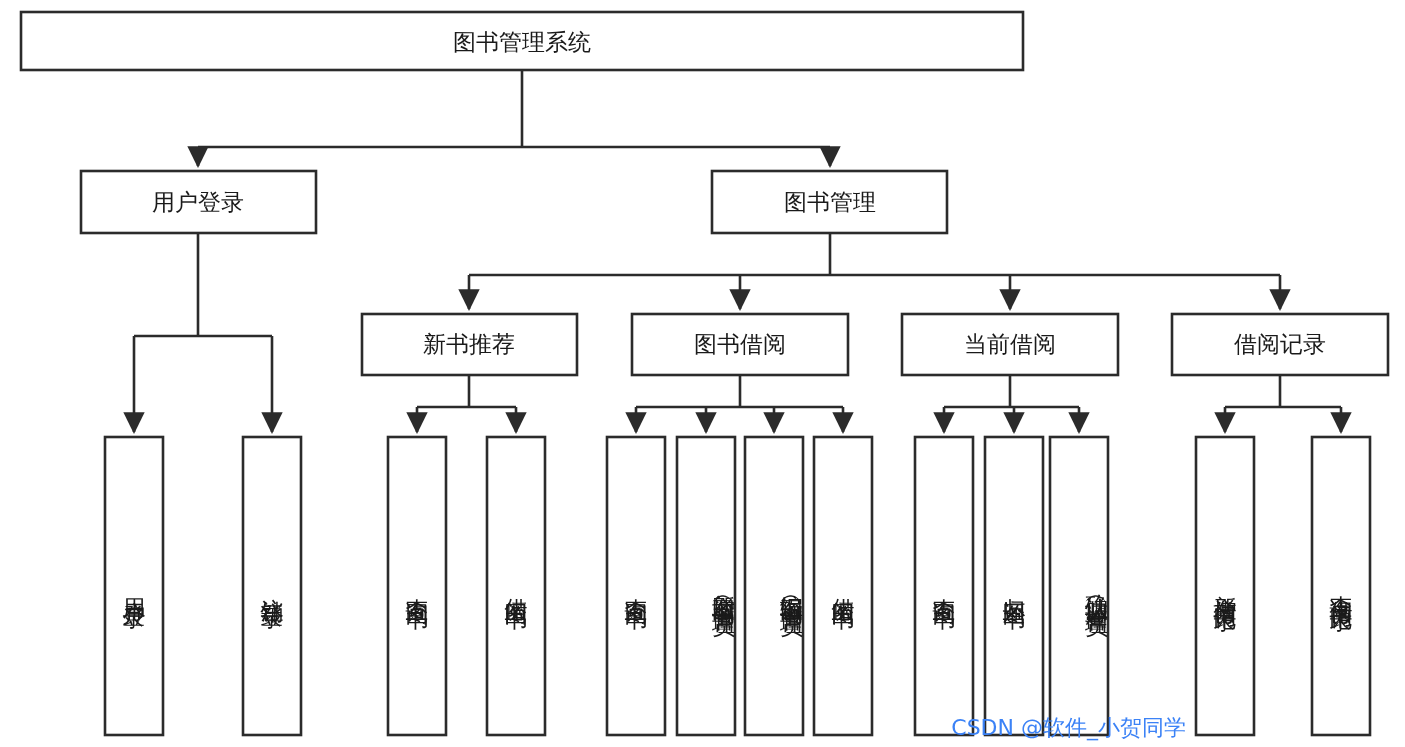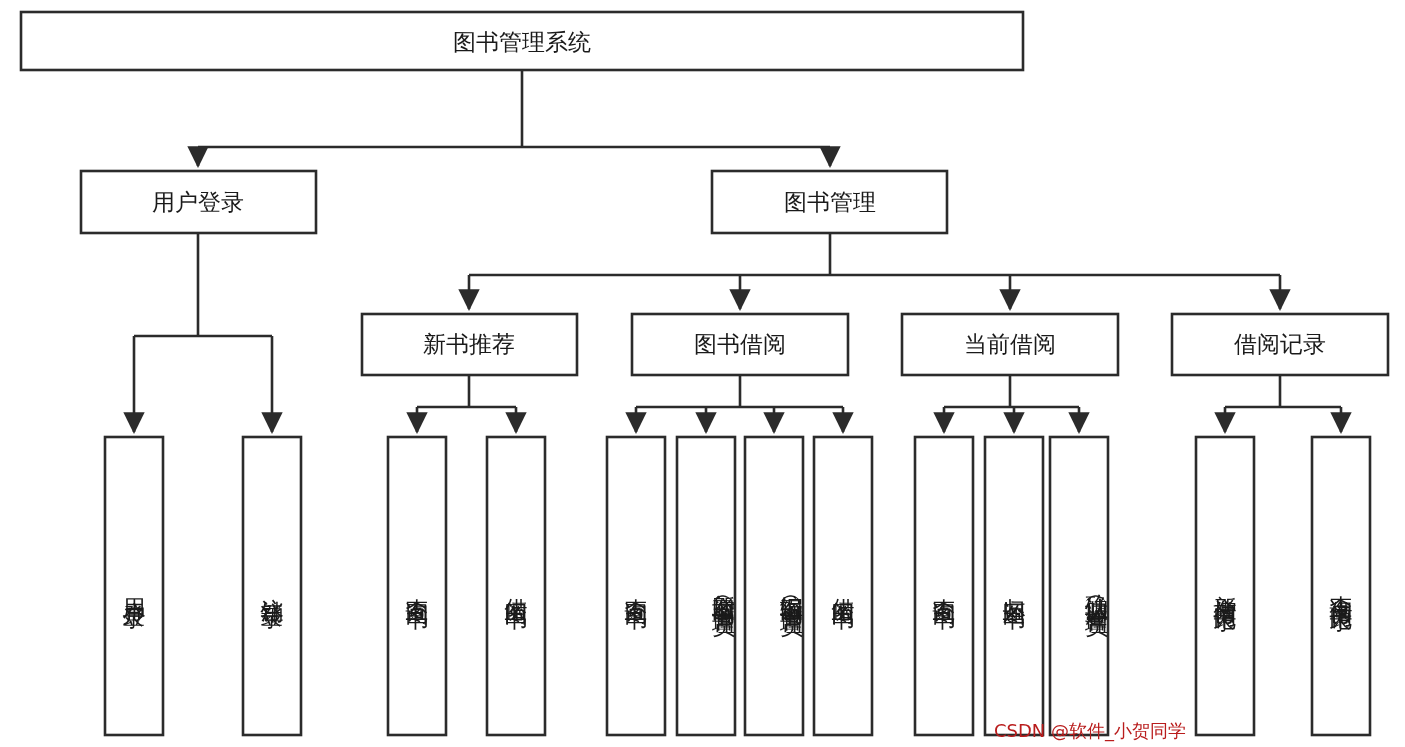--- a/index.html
+++ b/index.html
@@ -56,22 +56,22 @@
     color: #1a1a1a;
     font-family: "DejaVu Sans", "Liberation Sans", sans-serif;
     line-height: 1;
     white-space: nowrap;
     pointer-events: none;
   }
   .watermark {
     position: absolute;
     right: 8px;
     bottom: 4px;
-    font-size: 18px;
-    color: #b91c1c;
+    font-size: 22px;
+    color: #3b82f6;
     font-family: "DejaVu Sans", "Liberation Sans", sans-serif;
     white-space: nowrap;
   }
 </style>
 </head>
 <body>
 
 <div id="diagram-root">
 
   <svg id="flow-svg" viewBox="0 0 1405 747">

